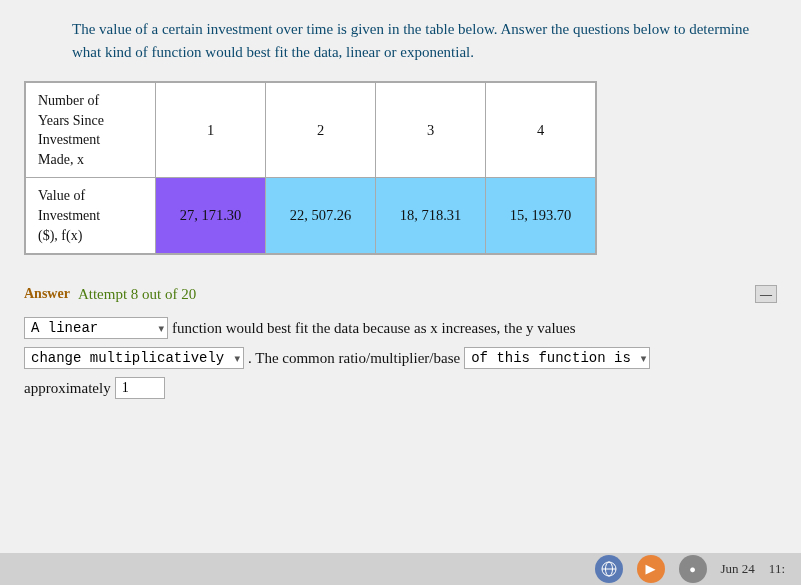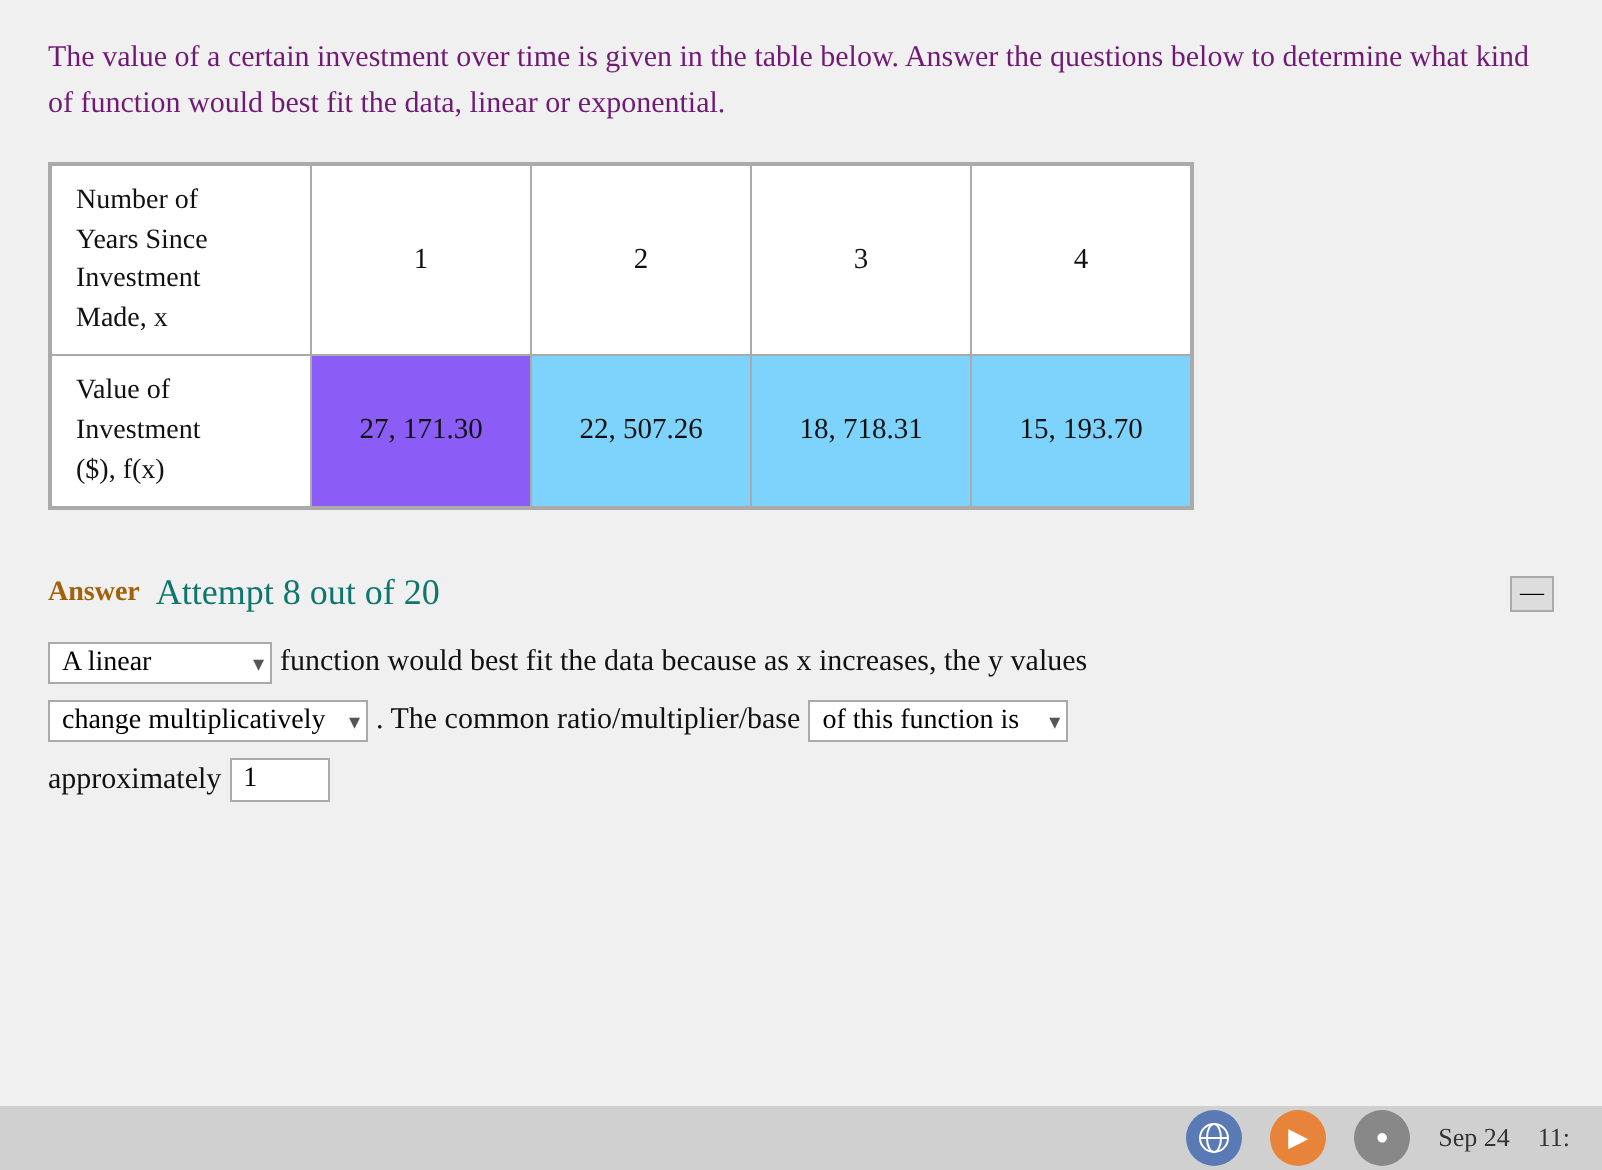--- a/index.html
+++ b/index.html
@@ -12,23 +12,24 @@
       position: relative;
     }
     .main-content {
       background: #f0f0f0;
       padding: 18px 24px 20px 24px;
       min-height: 585px;
     }
     .intro-text {
       font-size: 15px;
       line-height: 1.5;
-      color: #701a75;
+      color: #0c4a6e;
       margin-bottom: 18px;
       max-width: 780px;
+      margin-left: 48px;
     }
     .table-wrapper {
       background: white;
       border: 1.5px solid #aaa;
       display: inline-block;
       margin-bottom: 22px;
     }
     table {
       border-collapse: collapse;
       font-size: 14.5px;
@@ -67,22 +68,22 @@
       align-items: center;
       margin-bottom: 14px;
     }
     .answer-label {
       font-size: 14px;
       font-weight: bold;
       color: #a16207;
       margin-right: 8px;
     }
     .attempt-text {
-      font-size: 18px;
-      color: #0f766e;
+      font-size: 15px;
+      color: #4d7c0f;
     }
     .collapse-btn {
       margin-left: auto;
       border: 1px solid #aaa;
       background: #ddd;
       width: 22px;
       height: 18px;
       cursor: pointer;
       display: flex;
       align-items: center;
@@ -95,21 +96,21 @@
       flex-wrap: wrap;
       font-size: 15px;
       color: #111;
       margin-bottom: 8px;
       gap: 4px;
     }
     .dropdown-select {
       border: 1px solid #aaa;
       background: white;
       font-size: 14px;
-      font-family: Liberation Serif, serif;
+      font-family: Liberation Mono, monospace;
       padding: 2px 18px 2px 6px;
       cursor: pointer;
       appearance: none;
       -webkit-appearance: none;
       position: relative;
       min-width: 90px;
     }
     .select-wrapper {
       position: relative;
       display: inline-block;
@@ -258,15 +259,15 @@
       <ellipse cx="8" cy="8" rx="3.5" ry="7" stroke="white" stroke-width="1" fill="none"></ellipse>
       <line x1="1" y1="8" x2="15" y2="8" stroke="white" stroke-width="1"></line>
     </svg>
   </div>
   <div class="icon-orange">
     <span style="color:white;font-size:13px;">▶</span>
   </div>
   <div class="icon-circle">
     <span style="color:white;font-size:11px;">●</span>
   </div>
-  <span class="bottom-text">Sep 24</span>
+  <span class="bottom-text">Jun 24</span>
   <span class="bottom-text">11:</span>
 </div>
 
 </body></html>

